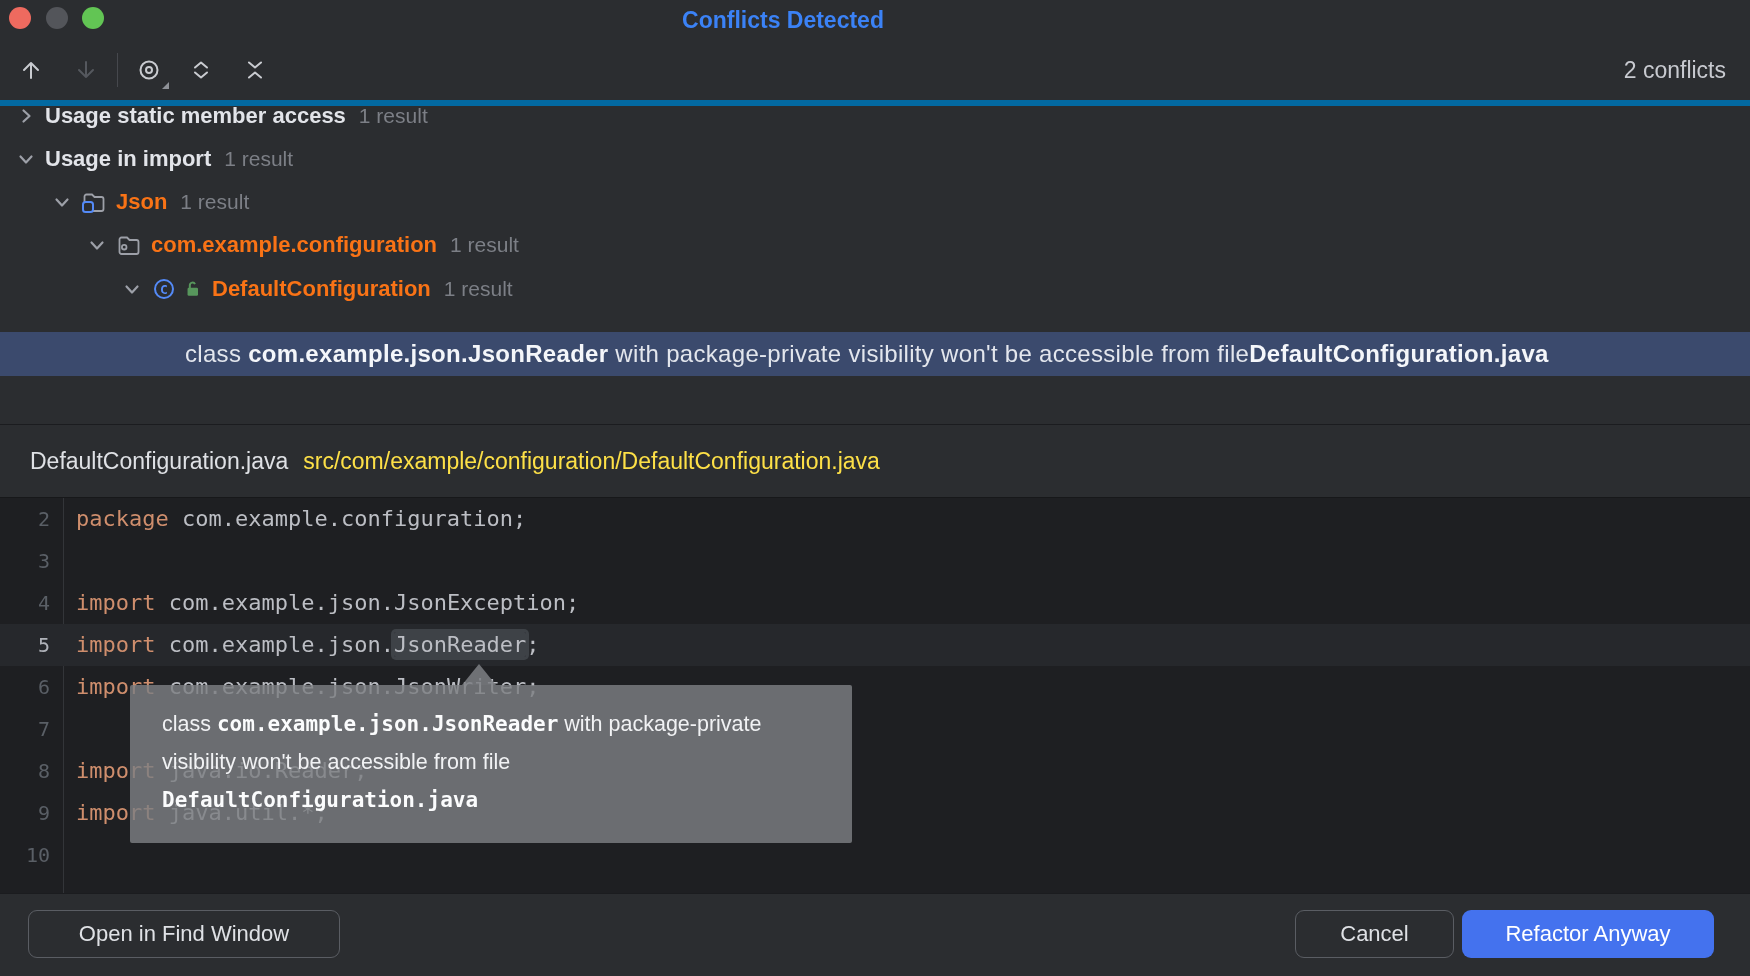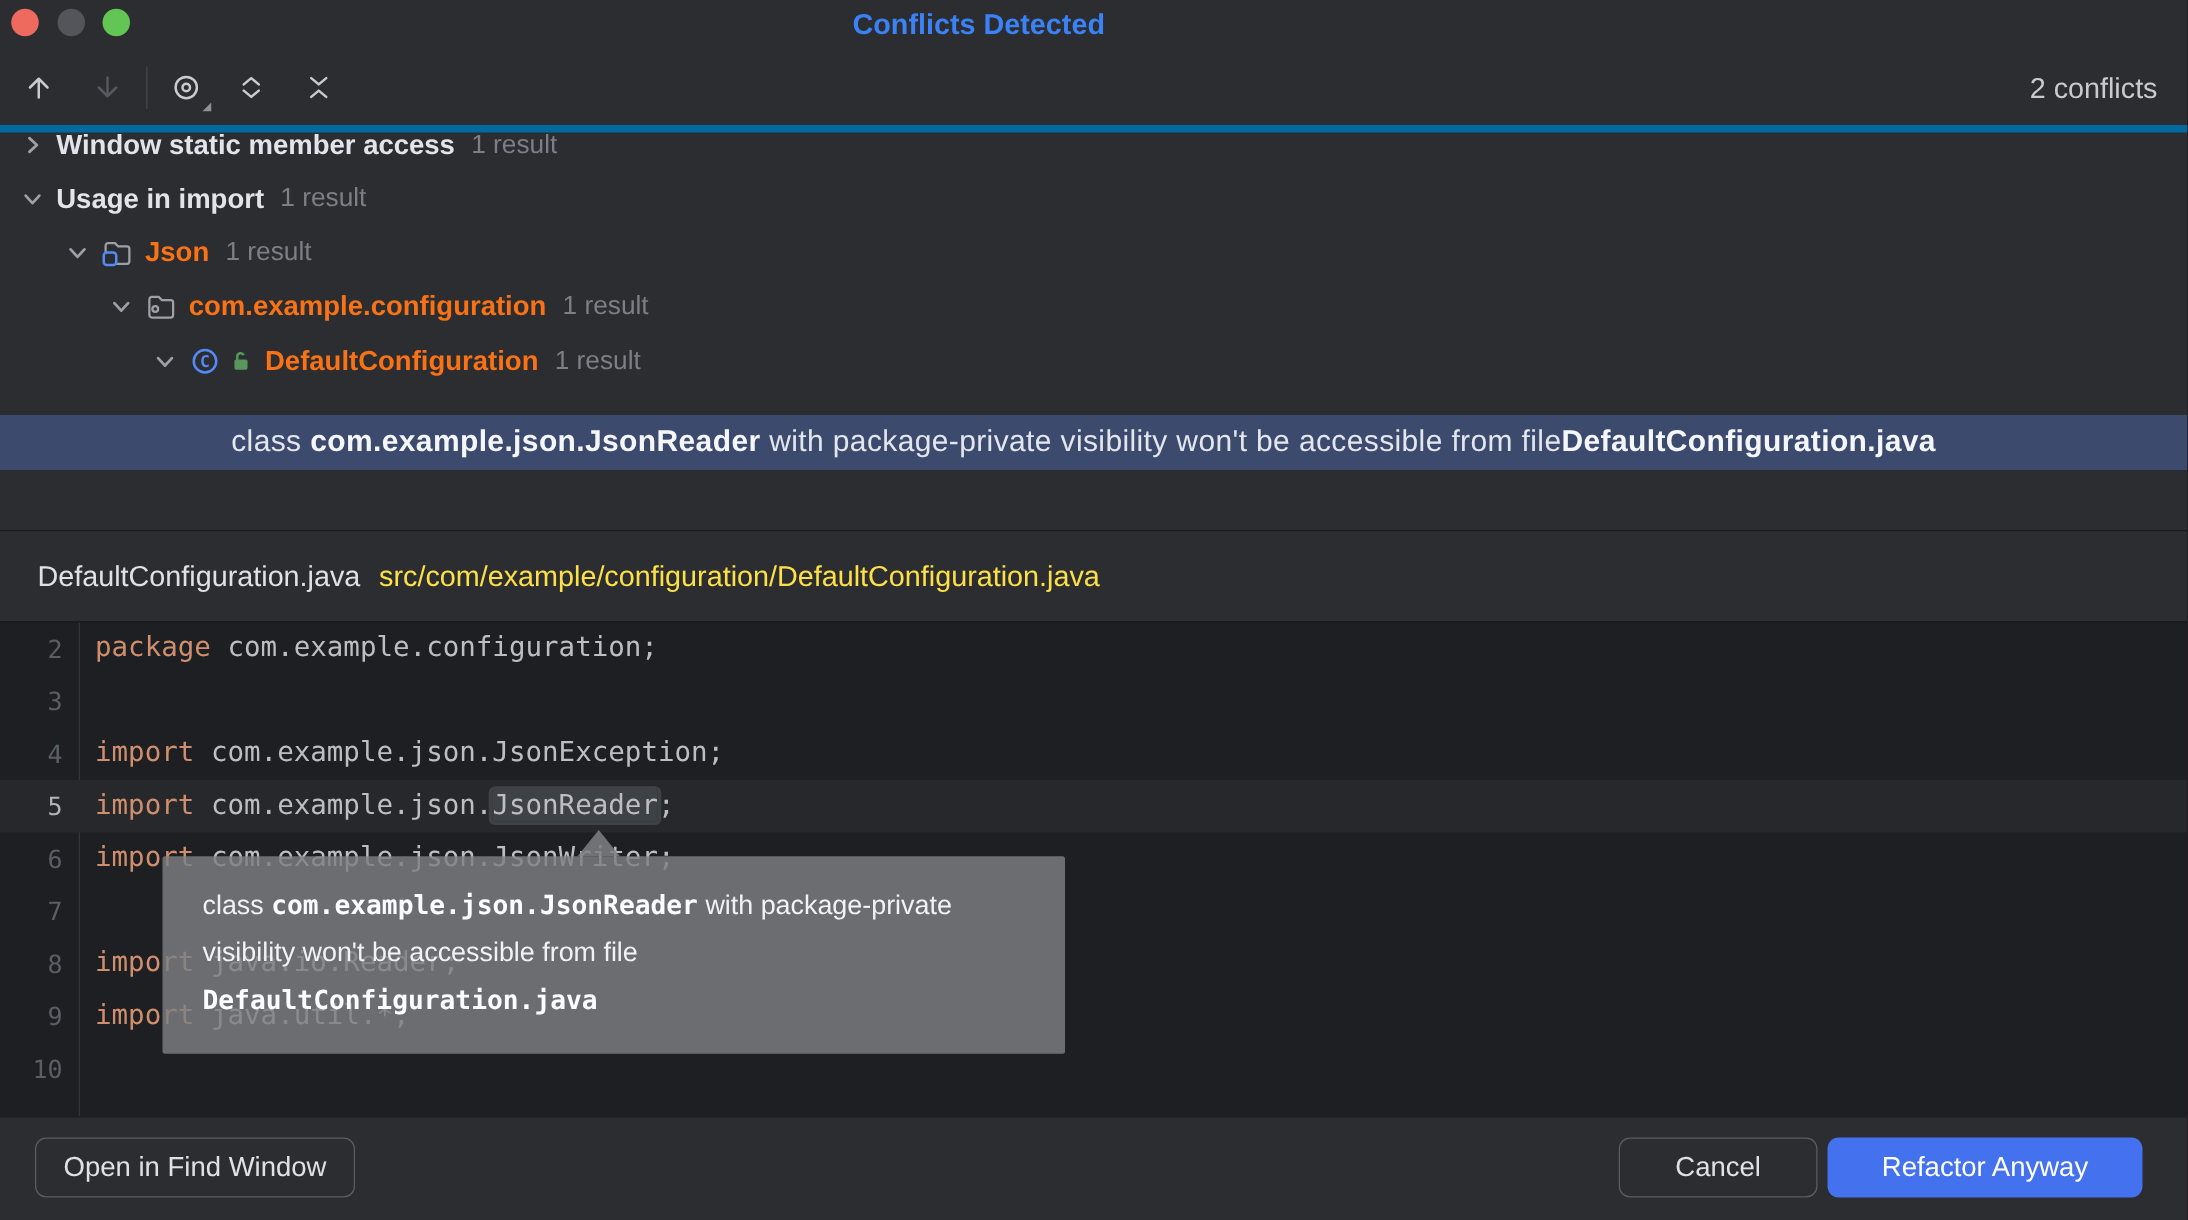--- a/index.html
+++ b/index.html
@@ -73,21 +73,21 @@
   .tooltip{position:absolute;left:130px;top:187px;width:722px;box-sizing:border-box;z-index:5;
            background:rgba(125,127,131,.82);border-radius:2px;padding:20px 32px 24px 32px;}
   .tt-line{font-size:21.5px;line-height:38px;color:#F1F2F4;white-space:pre;}
   .tt-code{font-family:"DejaVu Sans Mono",monospace;font-weight:700;font-size:21px;color:#FBFCFD;}
 
   
   .footer{position:absolute;top:893px;height:83px;left:0;right:0;background:#2B2D30;border-top:1px solid #1B1C1F;}
   .btn{position:absolute;top:16px;height:48px;box-sizing:border-box;border:1px solid #5A5D63;border-radius:9px;
        background:transparent;color:#DFE1E5;font-size:22px;font-family:inherit;
        display:flex;align-items:center;justify-content:center;cursor:default;}
-  .btn-open{left:28px;width:256px;}
+  .btn-open{left:28px;width:312px;}
   .btn-cancel{left:1295px;width:159px;}
   .btn-primary{left:1462px;width:252px;background:#4472EE;border:none;color:#FFFFFF;}
 </style>
 </head>
 <body>
 
 <div class="app">
 
   <div class="titlebar">
     <div class="traffic t-red"></div>
@@ -127,21 +127,21 @@
           <path d="M7 20.5 l6 -5 l6 5"></path>
         </svg>
     </div>
     <div class="conflicts-label">2 conflicts</div>
   </div>
 
   <div class="trow trow-1">
     <svg class="chev" viewBox="0 0 20 20" fill="none" stroke="#9DA0A8" stroke-width="2.2" stroke-linecap="round" stroke-linejoin="round">
         <path d="M7.5 4.5 l6 5.5 l-6 5.5"></path>
       </svg>
-    <span class="tlabel-bold">Window static member access</span>
+    <span class="tlabel-bold">Usage static member access</span>
     <span class="tcount">1 result</span>
   </div>
 
   <div class="trow trow-2">
     <svg class="chev" viewBox="0 0 20 20" fill="none" stroke="#9DA0A8" stroke-width="2.2" stroke-linecap="round" stroke-linejoin="round">
         <path d="M4.5 7.5 l5.5 6 l5.5 -6"></path>
       </svg>
     <span class="tlabel-bold">Usage in import</span>
     <span class="tcount">1 result</span>
   </div>

